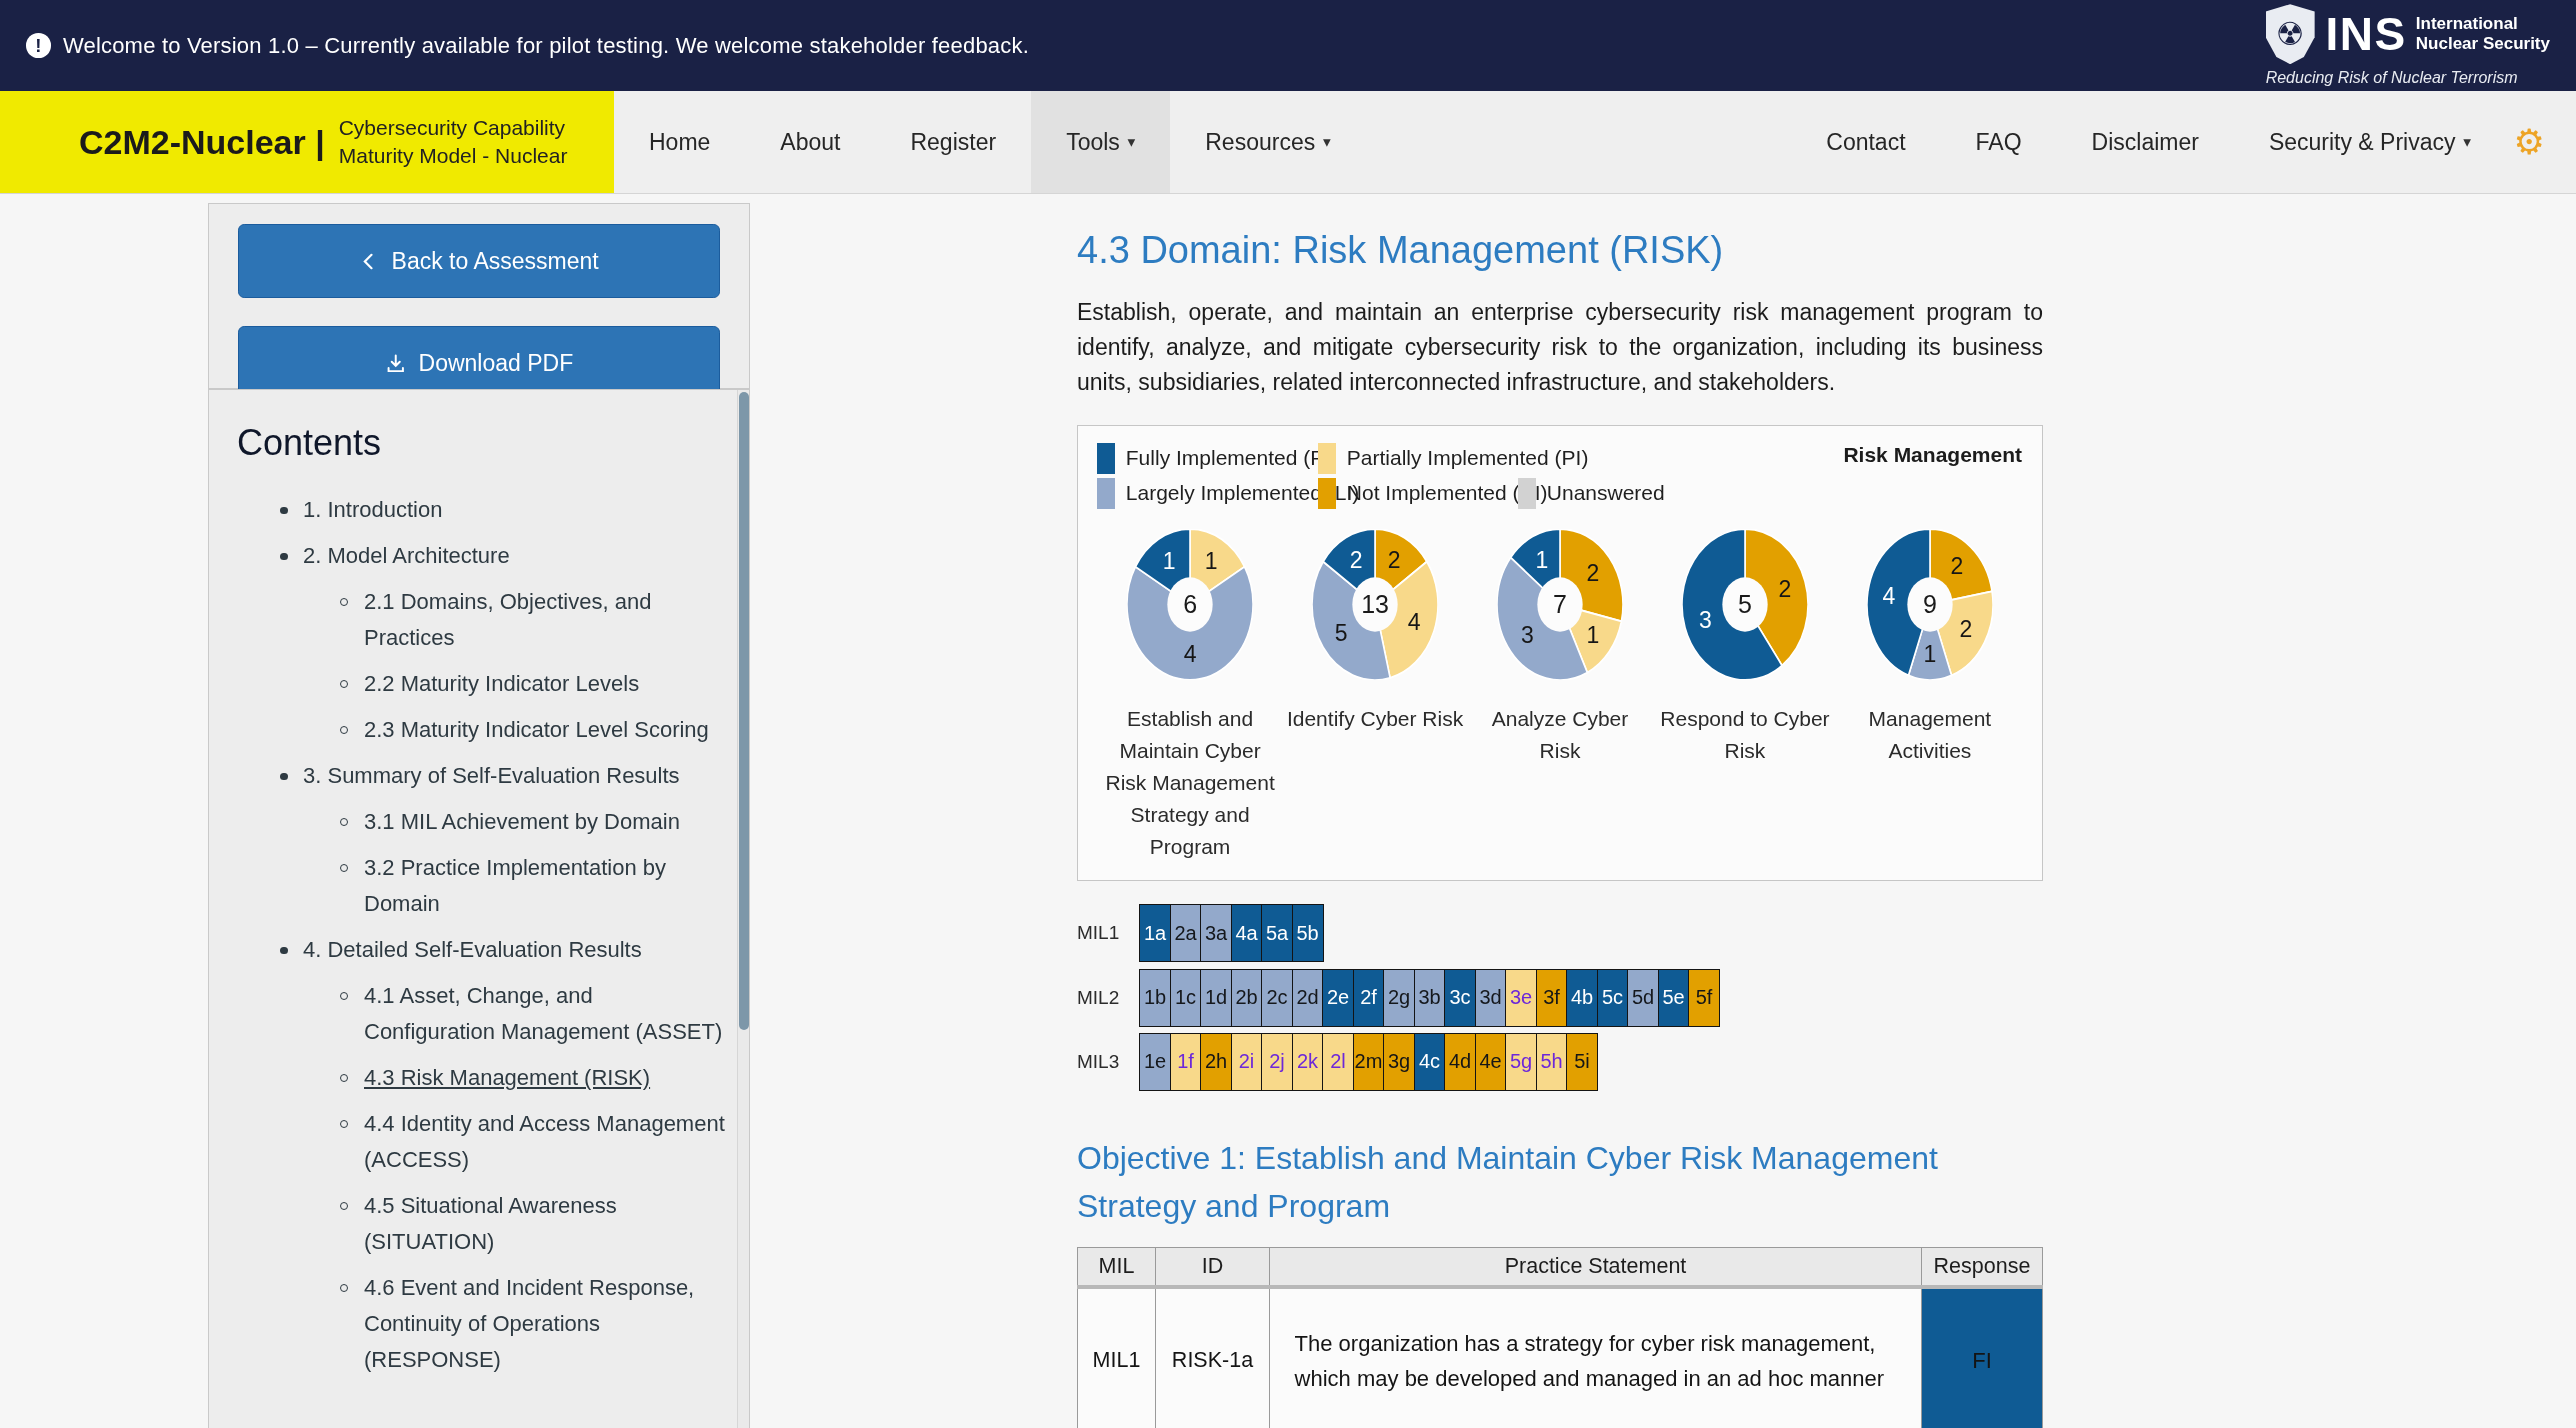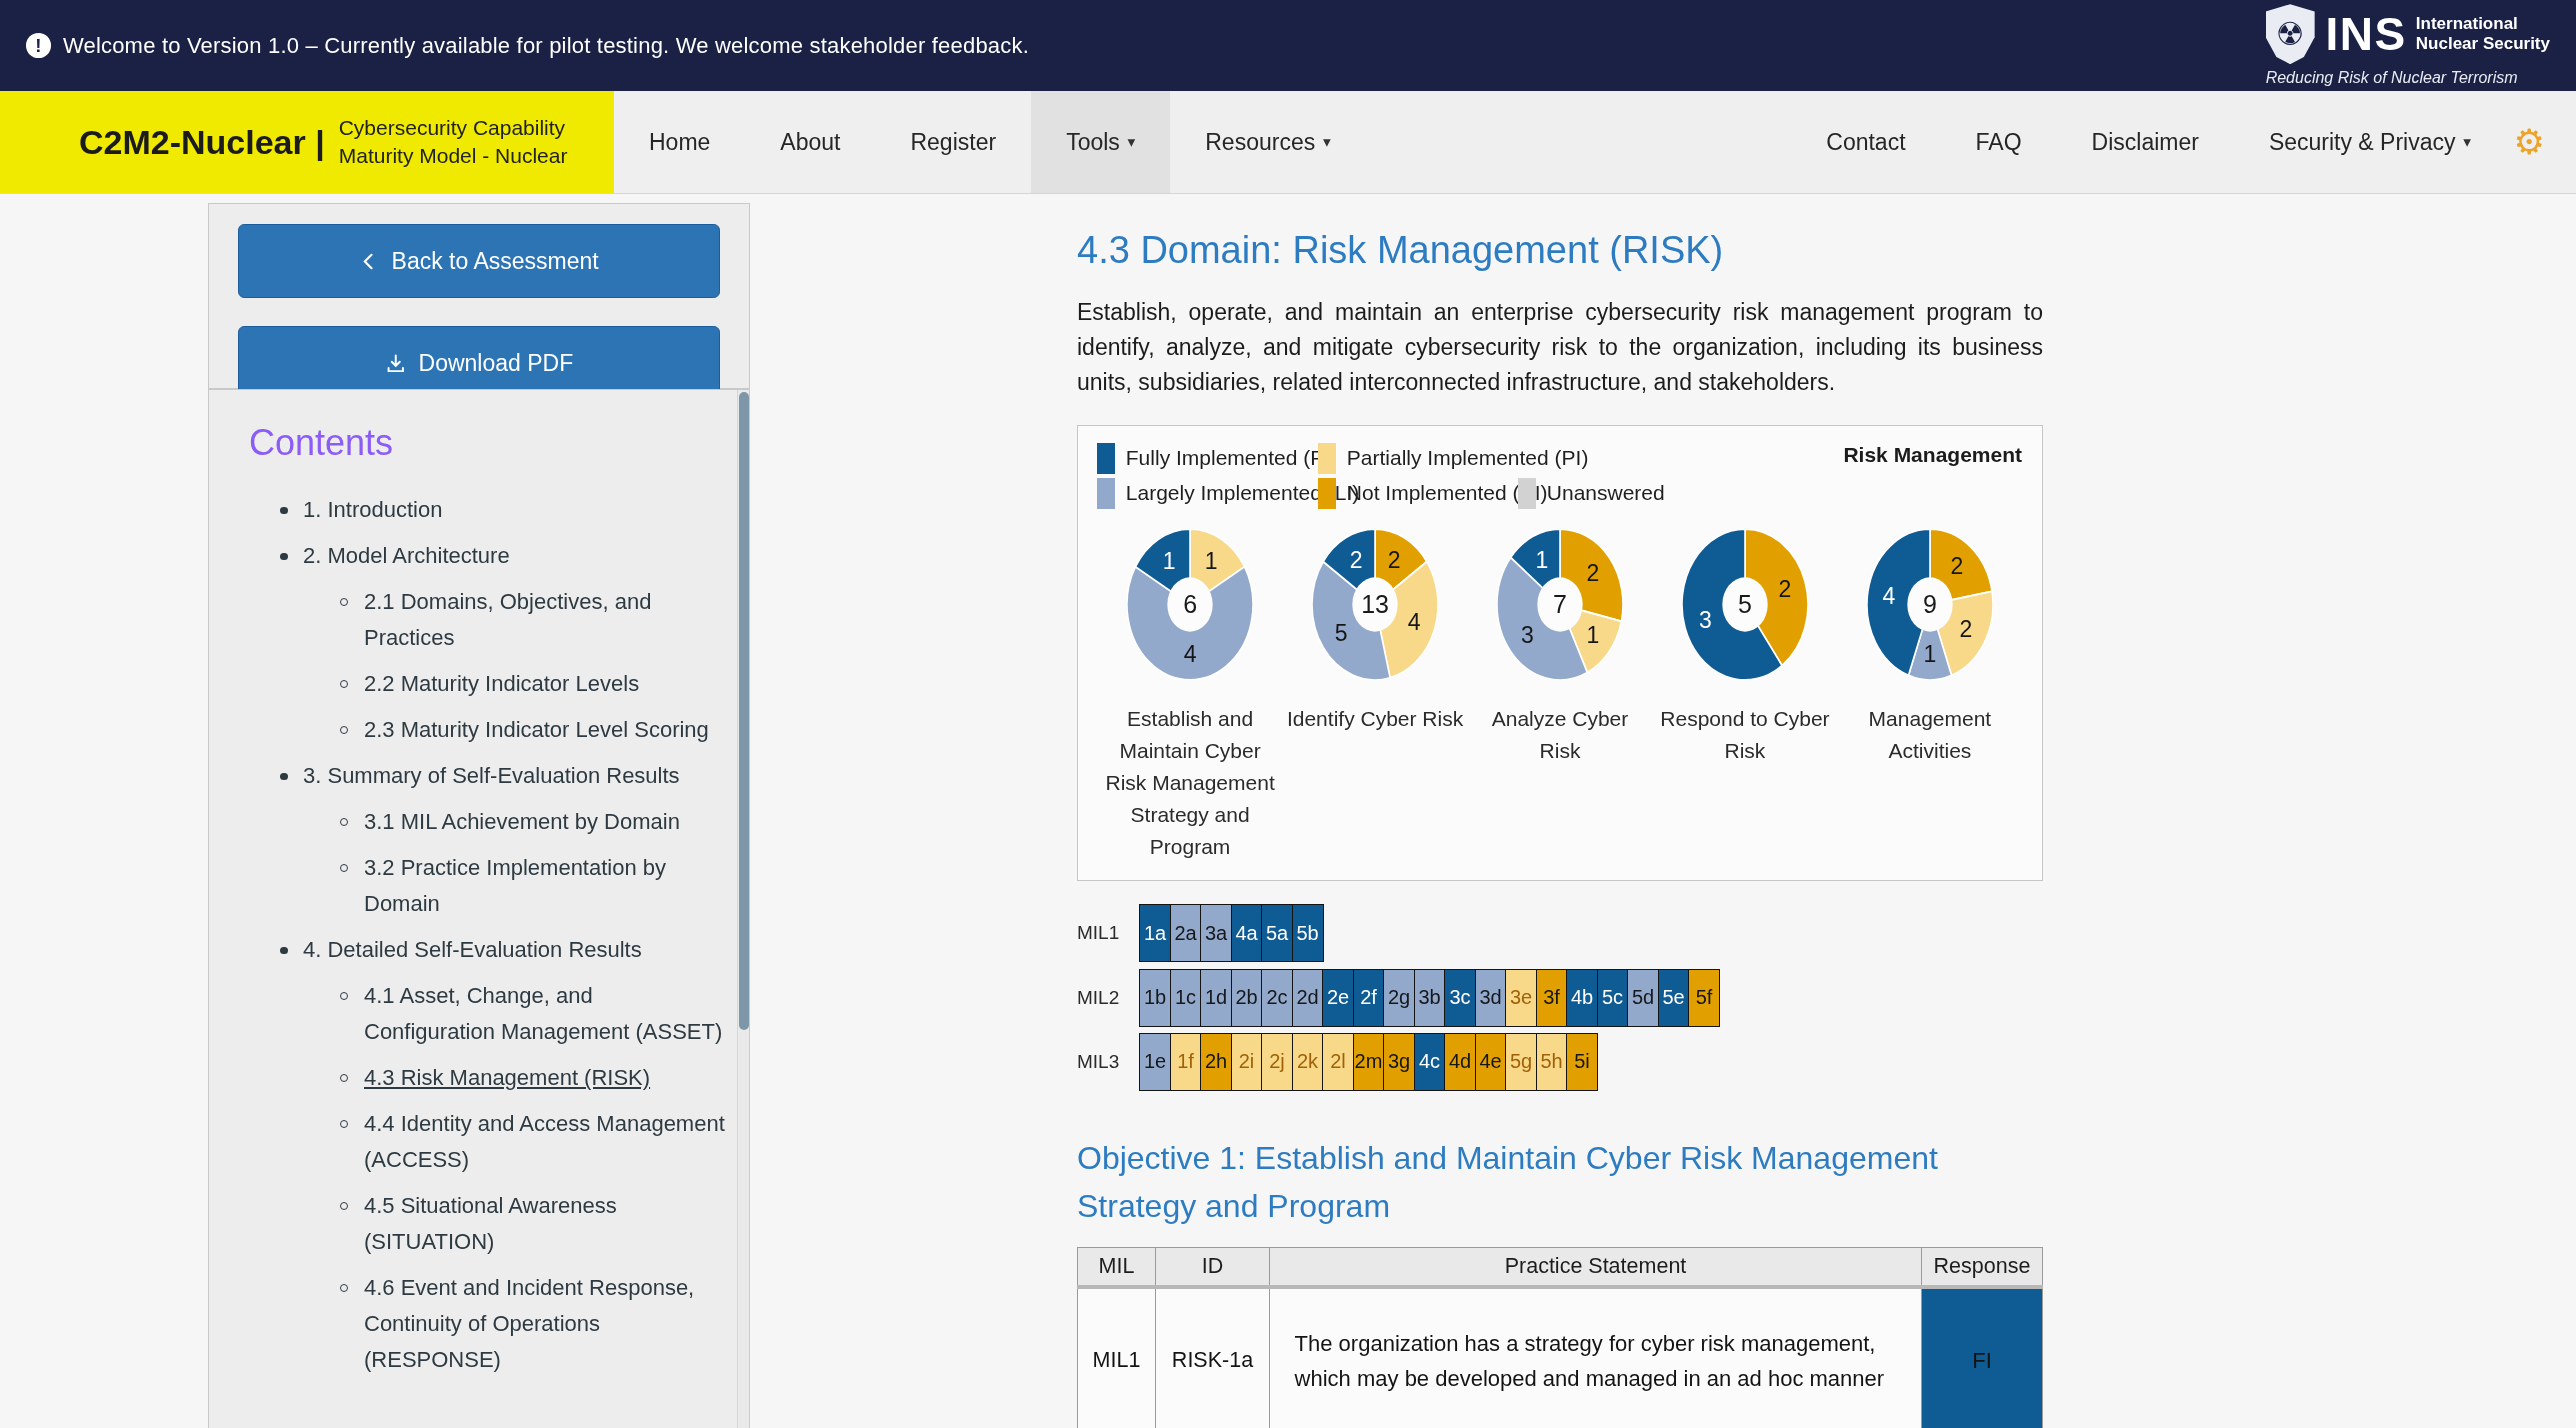--- a/index.html
+++ b/index.html
@@ -40,21 +40,21 @@
     font-size:35px; color:#eda426; cursor:pointer; }
 
   
   .side-box { position:absolute; left:208px; width:542px; background:#ededed; border:0.8px solid #c9c9c9; }
   .side-actions { top:203px; height:186px; padding:20px 29px; }
   .side-btn { width:100%; height:74px; background:var(--btn); border:1.5px solid var(--btnBorder); border-radius:6.2px;
     color:#fff; font-size:23px; display:flex; align-items:center; justify-content:center; cursor:pointer; }
   .side-btn + .side-btn { margin-top:28px; }
   .side-btn .btn-ic { display:flex; align-items:center; margin-right:12.3px; }
   .contents-box { top:389px; height:1040px; overflow:hidden; }
-  .contents-title { font-size:36px; color:#8b5cf6; margin:32px 0 0 40px; font-weight:400; }
+  .contents-title { font-size:36px; color:#0f172a; margin:32px 0 0 28px; font-weight:400; }
   .contents-list { list-style:none; margin-top:28px; }
   .contents-list li { position:relative; font-size:22px; line-height:36px; color:#2e3a42; margin-bottom:10px; cursor:pointer; }
   .contents-list li.lvl1 { padding-left:94px; padding-right:23px; }
   .contents-list li.lvl2 { padding-left:155px; padding-right:15.4px; max-width:532px; }
   .contents-list li.lvl1::before { content:""; position:absolute; left:71px; top:14.6px; width:7.7px; height:7.7px;
     border-radius:50%; background:#2e3a42; }
   .contents-list li.lvl2::before { content:""; position:absolute; left:131px; top:14px; width:6.2px; height:6.2px;
     border-radius:50%; border:1.5px solid #2e3a42; background:transparent; }
   .contents-list li.active { text-decoration:underline; }
   .side-scrollbar { position:absolute; right:0; top:0; width:12.3px; height:100%; background:#eaeaea; border-left:0.8px solid #d6d6d6; }
@@ -98,21 +98,21 @@
   .practice-table td { border:0.8px solid #9a9a9a; font-size:21.5px; color:#141414; }
   td.c-mil { width:78px; text-align:center; }
   td.c-id { width:114px; text-align:center; }
   td.c-statement { padding:21.5px 24.6px; font-size:22px; line-height:35px; }
   td.c-response { width:121px; text-align:center; font-size:22px; }
   tr.row-1 { height:145px; } tr.row-2 { height:261px; }
 
   
   .st-FI { background:var(--fi); color:#ffffff; }
   .st-LI { background:var(--li); color:#15181c; }
-  .st-PI { background:var(--pi); color:#a16207; }
+  .st-PI { background:var(--pi); color:#6d28d9; }
   .st-NI { background:var(--ni); color:#161616; }
 </style>
 </head>
 <body>
 
 <div class="banner">
   <span class="info-icon">!</span>
   <span class="banner-text">Welcome to Version 1.0 – Currently available for pilot testing. We welcome stakeholder feedback.</span>
   <div class="banner-logos">
     <div class="ins">

